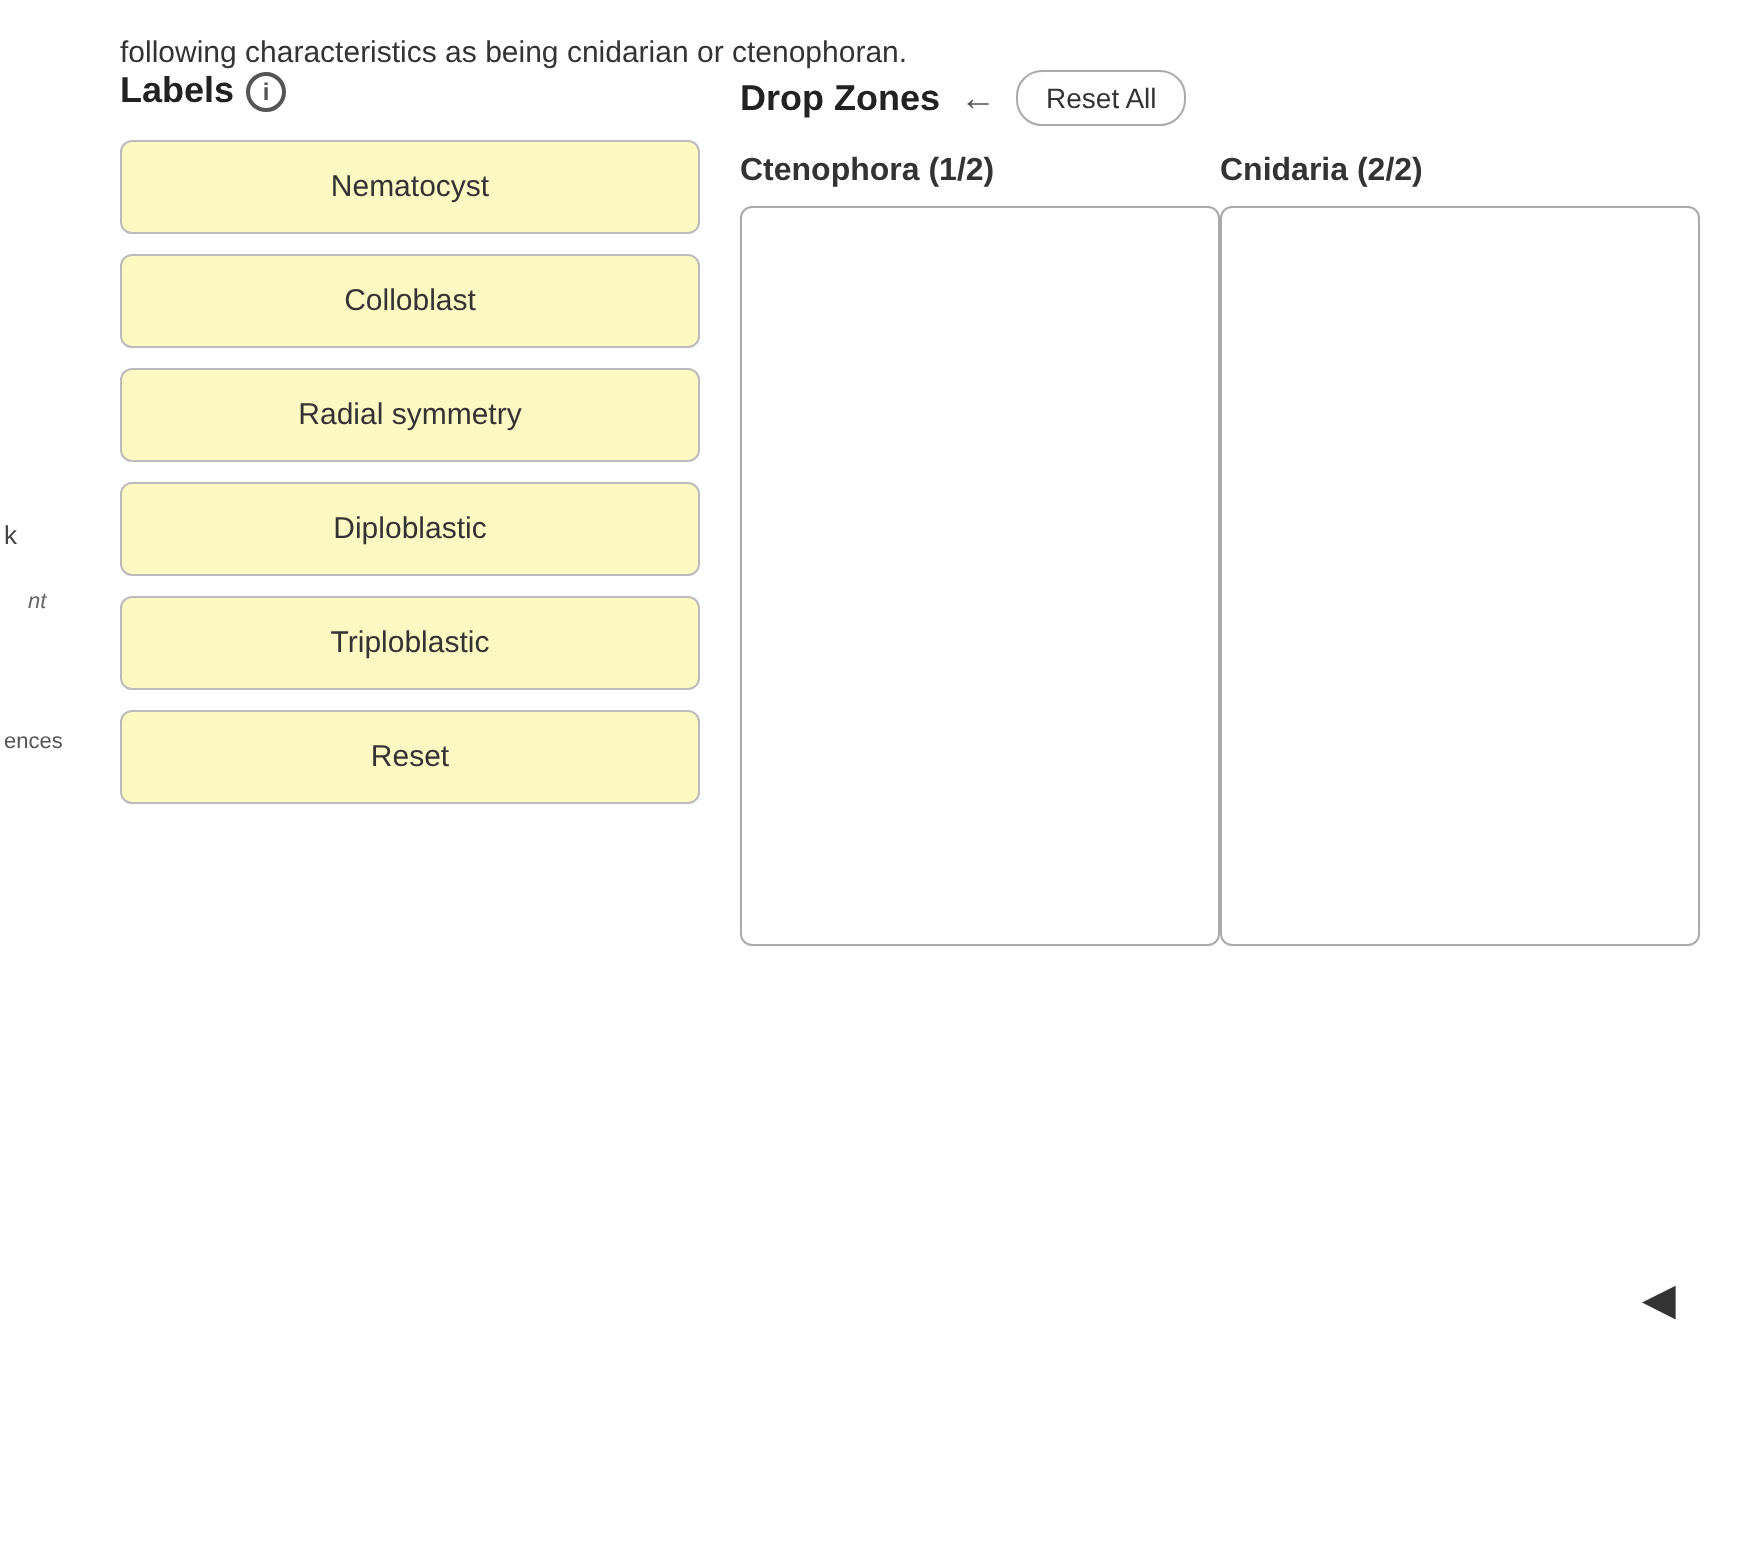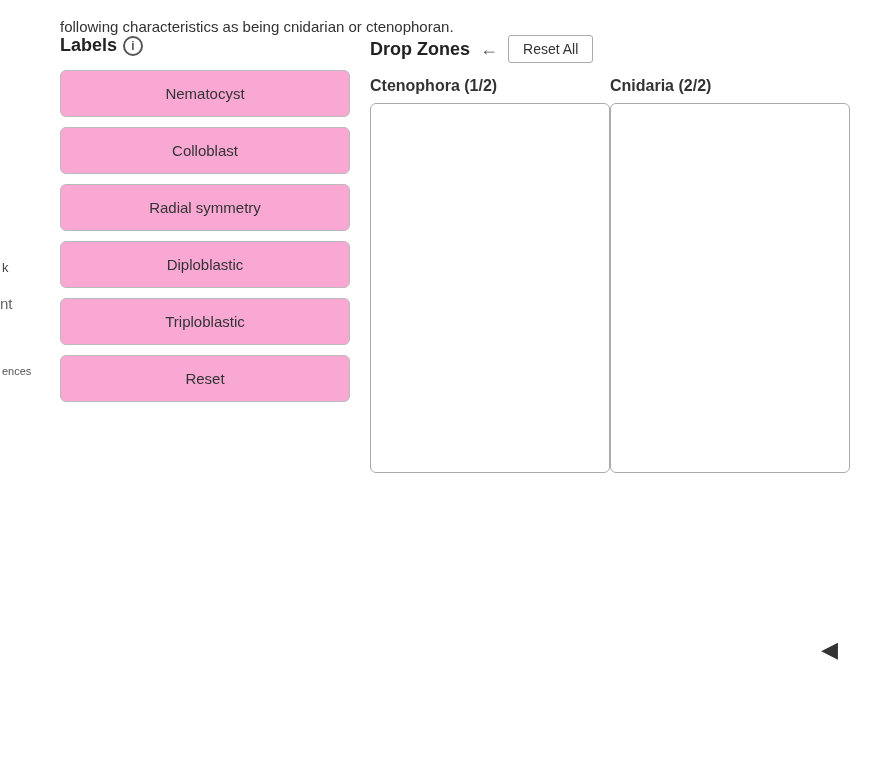--- a/index.html
+++ b/index.html
@@ -70,21 +70,21 @@
       flex-direction: column;
       gap: 10px;
     }
 
     .label-card {
       border: 1.5px solid #bbb;
       border-radius: 6px;
       padding: 14px 16px;
       font-size: 15px;
       color: #333;
-      background: #f9a8d4;
+      background: #fef9c3;
       cursor: grab;
       text-align: center;
     }
 
     
     .right-panel {
       flex: 1;
       padding-left: 20px;
     }
 
@@ -101,21 +101,21 @@
       color: #222;
     }
 
     .arrow-icon {
       font-size: 18px;
       color: #555;
     }
 
     .reset-all-btn {
       border: 1.5px solid #aaa;
-      border-radius: 3px;
+      border-radius: 13px;
       padding: 5px 14px;
       font-size: 14px;
       color: #333;
       background: #fff;
       cursor: pointer;
     }
 
     .drop-zones-container {
       display: flex;
       align-items: center;
@@ -150,23 +150,24 @@
 
     .hint-back {
       top: 260px;
       left: 2px;
       font-size: 13px;
       color: #444;
     }
 
     .hint-print {
       top: 295px;
-      left: 0;
-      font-size: 15px;
+      left: 14px;
+      font-size: 11px;
       color: #666;
+      font-style: italic;
     }
 
     .hint-references {
       top: 365px;
       left: 2px;
       font-size: 11px;
       color: #555;
     }
 
     .cursor-icon {

